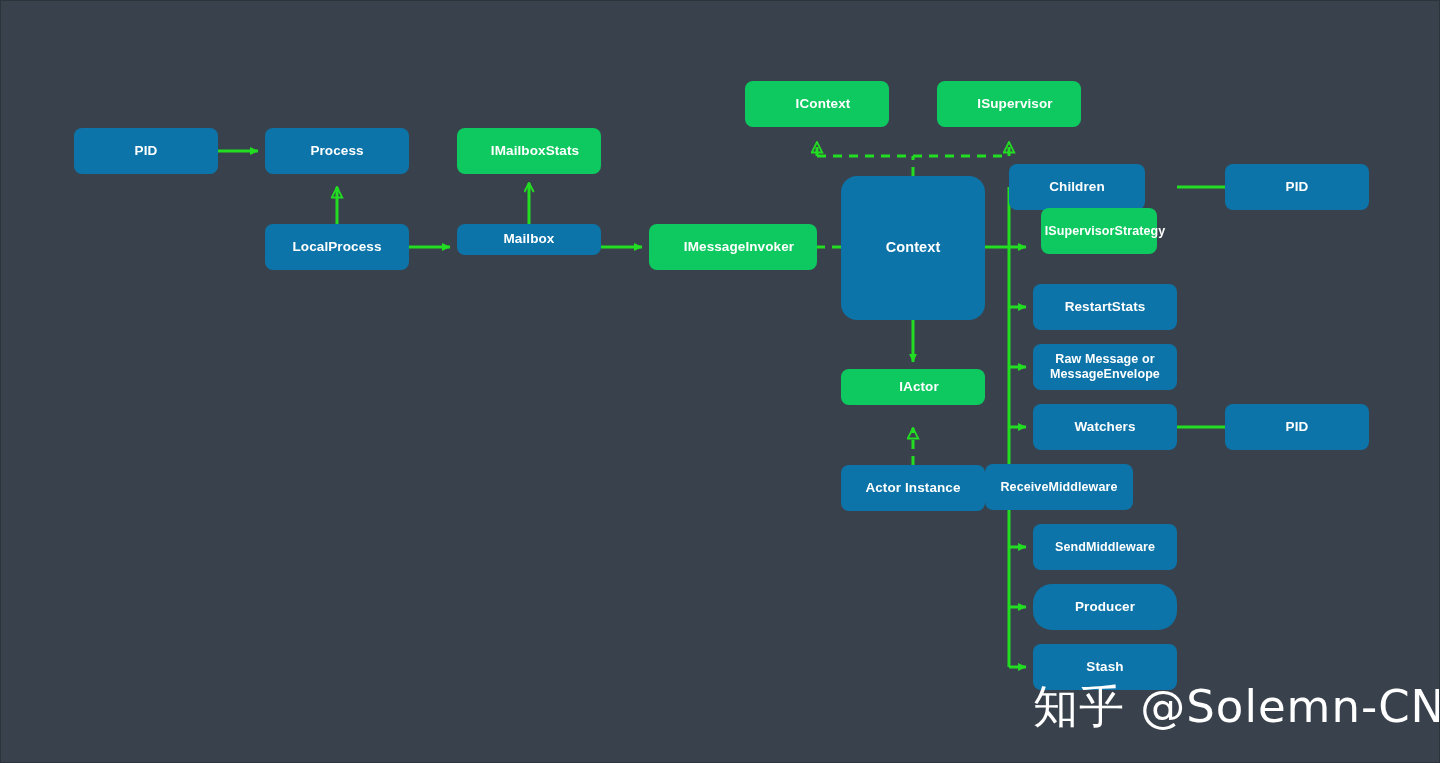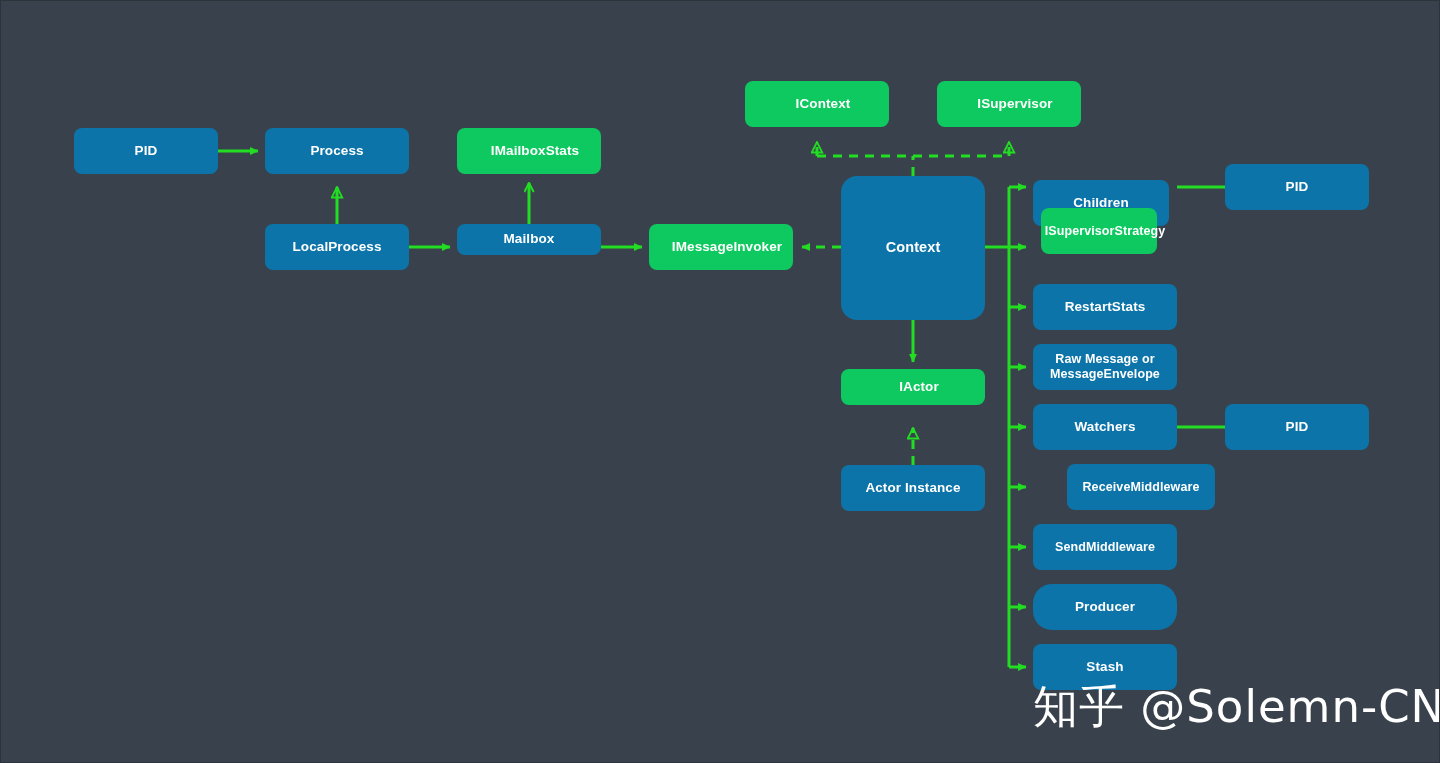--- a/index.html
+++ b/index.html
@@ -156,21 +156,21 @@
   </div>
 
   <div class="node blue" style="left:264px;top:223px;width:144px;height:46px;">
     <span>LocalProcess</span>
   </div>
 
   <div class="node blue" style="left:456px;top:223px;width:144px;height:31px;">
     <span>Mailbox</span>
   </div>
 
-  <div class="node green" style="left:648px;top:223px;width:144px;height:46px;">
+  <div class="node green" style="left:648px;top:223px;width:168px;height:46px;">
     <span>IMessageInvoker</span>
   </div>
 
   <div class="node green" style="left:744px;top:80px;width:144px;height:46px;">
     <span>IContext</span>
   </div>
 
   <div class="node green" style="left:936px;top:80px;width:144px;height:46px;">
     <span>ISupervisor</span>
   </div>
@@ -180,21 +180,21 @@
   </div>
 
   <div class="node green" style="left:840px;top:368px;width:144px;height:36px;">
     <span>IActor</span>
   </div>
 
   <div class="node blue" style="left:840px;top:464px;width:144px;height:46px;">
     <span>Actor Instance</span>
   </div>
 
-  <div class="node blue" style="left:1032px;top:163px;width:136px;height:46px;margin-top:16px;">
+  <div class="node blue" style="left:1008px;top:163px;width:136px;height:46px;">
     <span>Children</span>
   </div>
 
   <div class="node blue" style="left:1224px;top:163px;width:144px;height:46px;">
     <span>PID</span>
   </div>
 
   <div class="node green small-txt" style="left:1032px;top:207px;width:116px;height:46px;margin-left:8px;">
     <span>ISupervisorStrategy</span>
   </div>
@@ -208,21 +208,21 @@
   </div>
 
   <div class="node blue" style="left:1032px;top:403px;width:144px;height:46px;">
     <span>Watchers</span>
   </div>
 
   <div class="node blue" style="left:1224px;top:403px;width:144px;height:46px;">
     <span>PID</span>
   </div>
 
-  <div class="node blue small-txt" style="left:1066px;top:463px;width:148px;height:46px;">
+  <div class="node blue small-txt" style="left:984px;top:463px;width:148px;height:46px;">
     <span>ReceiveMiddleware</span>
   </div>
 
   <div class="node blue small-txt" style="left:1032px;top:523px;width:144px;height:46px;">
     <span>SendMiddleware</span>
   </div>
 
   <div class="node blue" style="left:1032px;top:583px;width:144px;height:46px;border-radius:19px;">
     <span>Producer</span>
   </div>

